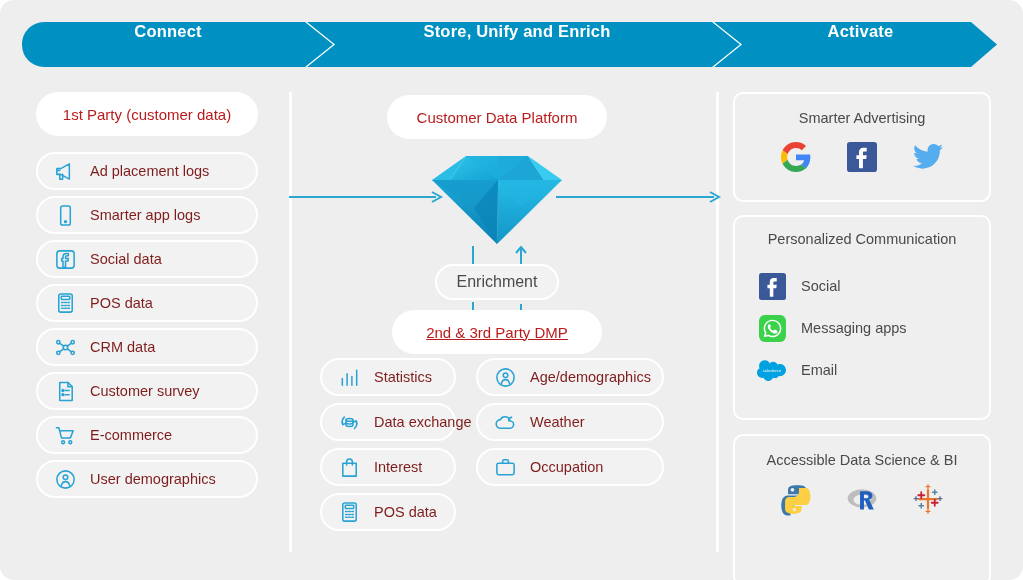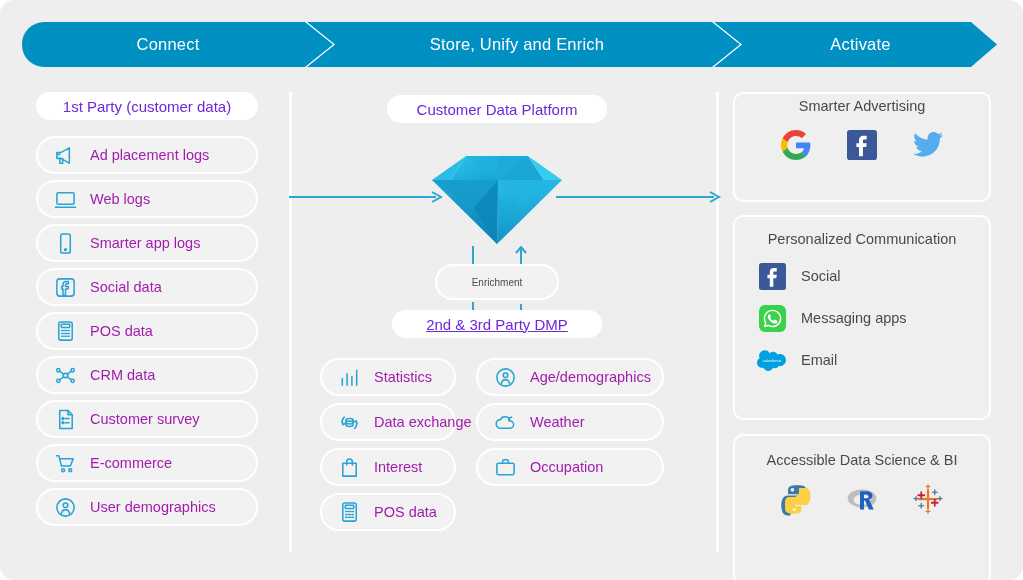--- a/index.html
+++ b/index.html
@@ -12,52 +12,52 @@
   
   #banner{position:absolute;left:22px;top:22px;width:975px;height:45px;}
   #banner .bar{position:absolute;inset:0;background:#0090c1;
       border-radius:22px 0 0 22px;
       clip-path:polygon(0 0, calc(100% - 26px) 0, 100% 50%, calc(100% - 26px) 100%, 0 100%);}
   #banner .seam{position:absolute;top:0;width:30px;height:45px;
       border-right:3px solid #ffffff;box-sizing:border-box;
       clip-path:polygon(0 0, 2px 0, 100% 50%, 2px 100%, 0 100%, 28px 50%);
       background:#ffffff;}
   #banner .seam i{display:block;width:100%;height:100%;background:#ffffff;}
-  .seg{position:absolute;top:0;height:45px;display:flex;align-items:center;
-       justify-content:center;color:#ffffff;font-size:16.5px;font-weight:normal;
+  .seg{position:absolute;top:0;height:45px;display:flex;align-items:flex-start;
+       justify-content:center;color:#ffffff;font-size:16.5px;font-weight:bold;
        letter-spacing:.2px;}
 
   
   .divider{position:absolute;top:92px;width:3px;height:460px;background:#ffffff;}
 
   .pill{display:flex;align-items:center;box-sizing:border-box;
         background:#f2f2f2;border:2px solid #ffffff;border-radius:24px;
-        height:38px;color:#a21caf;font-size:14.5px;}
+        height:38px;color:#7f1d1d;font-size:14.5px;}
   .pill .ico{flex:0 0 auto;display:flex;align-items:center;justify-content:center;
              width:34px;height:24px;margin-left:10px;}
   .pill .txt{margin-left:8px;white-space:nowrap;}
 
   .titlepill{display:flex;align-items:center;justify-content:center;
-        background:#ffffff;border-radius:22px;height:28px;color:#6d28d9;
+        background:#ffffff;border-radius:22px;height:44px;color:#b91c1c;
         font-size:15px;}
 
   #col-left{position:absolute;left:36px;top:92px;width:222px;}
   #lp-head{width:100%;}
   #left-list{margin-top:16px;display:flex;flex-direction:column;gap:6px;}
   #left-list .pill{width:222px;}
 
   
   #cdp-title{position:absolute;left:387px;top:95px;width:220px;}
   #diamond{position:absolute;left:432px;top:148px;width:130px;height:96px;}
   #arrow-in{position:absolute;left:289px;top:190px;width:155px;height:14px;}
   #arrow-out{position:absolute;left:556px;top:190px;width:166px;height:14px;}
   #enrich-wrap{position:absolute;left:435px;top:246px;width:124px;}
   #enrich-pill{position:absolute;left:435px;top:264px;width:124px;height:36px;
       display:flex;align-items:center;justify-content:center;background:#f2f2f2;
-      border:2px solid #ffffff;border-radius:20px;color:#4a4a4a;font-size:10px;
+      border:2px solid #ffffff;border-radius:20px;color:#4a4a4a;font-size:16px;
       box-sizing:border-box;}
   #dmp-title{position:absolute;left:392px;top:310px;width:210px;text-decoration:underline;}
   #center-grid{position:absolute;left:320px;top:358px;width:356px;
       display:grid;grid-template-columns:136px 188px;gap:7px 20px;}
   #center-grid .pill{width:100%;}
 
   
   .panel{position:absolute;box-sizing:border-box;background:#efefef;
          border:2px solid #ffffff;border-radius:10px;}
   .panel h4{margin:0;padding:0;color:#4a4a4a;font-size:14.5px;
@@ -105,29 +105,20 @@
     <div id="left-list">
         <div class="pill">
           <span class="ico">
             <svg viewBox="0 0 24 24" width="23" height="23" fill="none" stroke="#29a3d4" stroke-width="1.6" stroke-linecap="round" stroke-linejoin="round">
               <path d="M3 9v6h4l9 5V4L7 9H3z"></path>
               <path d="M3 11h3"></path>
               <path d="M6 15v5h3v-5"></path>
             </svg>
           </span>
           <span class="txt">Ad placement logs</span>
-        </div>
-        <div class="pill">
-          <span class="ico">
-            <svg viewBox="0 0 24 24" width="23" height="23" fill="none" stroke="#29a3d4" stroke-width="1.6" stroke-linecap="round" stroke-linejoin="round">
-              <rect x="3" y="5" width="18" height="12" rx="1.5"></rect>
-              <path d="M1.5 20h21"></path>
-            </svg>
-          </span>
-          <span class="txt">Web logs</span>
         </div>
         <div class="pill">
           <span class="ico">
             <svg viewBox="0 0 24 24" width="23" height="23" fill="none" stroke="#29a3d4" stroke-width="1.6" stroke-linecap="round" stroke-linejoin="round">
               <rect x="7" y="2" width="10" height="20" rx="2"></rect>
               <circle cx="12" cy="18.5" r=".9" fill="#29a3d4"></circle>
             </svg>
           </span>
           <span class="txt">Smarter app logs</span>
         </div>
@@ -341,21 +332,21 @@
             <rect x="5" y="2" width="14" height="19" rx="2"></rect>
             <rect x="7.6" y="4.4" width="8.8" height="3.4" rx=".7"></rect>
             <path d="M8 11h1.6M11.2 11h1.6M14.4 11h1.6M8 14h1.6M11.2 14h1.6M14.4 14h1.6M8 17h1.6M11.2 17h1.6M14.4 17h1.6"></path>
           </svg>
         </span>
         <span class="txt">POS data</span>
       </div>
     </div>
 
   <div class="panel" id="p1">
-    <h4 style="margin-top:4px">Smarter Advertising</h4>
+    <h4 style="margin-top:16px">Smarter Advertising</h4>
     <div class="logorow" style="margin-top:16px">
       <span class="brandbox">
         <svg viewBox="0 0 48 48" width="34" height="34">
           <path fill="#EA4335" d="M24 9.5c3.54 0 6.71 1.22 9.21 3.6l6.85-6.85C35.9 2.38 30.47 0 24 0 14.62 0 6.51 5.38 2.56 13.22l7.98 6.19C12.43 13.72 17.74 9.5 24 9.5z"></path>
           <path fill="#4285F4" d="M46.98 24.55c0-1.57-.15-3.09-.38-4.55H24v9.02h12.94c-.58 2.96-2.26 5.48-4.78 7.18l7.73 6c4.51-4.18 7.09-10.36 7.09-17.65z"></path>
           <path fill="#FBBC05" d="M10.53 28.59c-.48-1.45-.76-2.99-.76-4.59s.27-3.14.76-4.59l-7.98-6.19C.92 16.46 0 20.12 0 24c0 3.88.92 7.54 2.56 10.78l7.97-6.19z"></path>
           <path fill="#34A853" d="M24 48c6.48 0 11.93-2.13 15.89-5.81l-7.73-6c-2.15 1.45-4.92 2.3-8.16 2.3-6.26 0-11.57-4.22-13.47-9.91l-7.98 6.19C6.51 42.62 14.62 48 24 48z"></path>
         </svg>
       </span>
       <span class="brandbox">
@@ -367,21 +358,21 @@
       <span class="brandbox">
         <svg viewBox="0 0 32 28" width="34" height="30">
           <path fill="#55acee" d="M32 3.3c-1.2.5-2.4.9-3.8 1.1 1.4-.8 2.4-2.1 2.9-3.7-1.3.8-2.7 1.3-4.2 1.6C25.7 1 24 .2 22.1.2c-3.6 0-6.6 2.9-6.6 6.6 0 .5.1 1 .2 1.5C10.3 8 5.5 5.4 2.2 1.4 1.6 2.4 1.3 3.5 1.3 4.7c0 2.3 1.2 4.3 2.9 5.5-1.1 0-2.1-.3-3-.8v.1c0 3.2 2.3 5.9 5.3 6.5-.6.2-1.1.2-1.7.2-.4 0-.8 0-1.2-.1.8 2.6 3.3 4.5 6.2 4.6-2.3 1.8-5.1 2.8-8.2 2.8-.5 0-1.1 0-1.6-.1C2.9 25.3 6.4 26.4 10 26.4c12.1 0 18.7-10 18.7-18.7v-.8C30 6 31.1 4.7 32 3.3z"></path>
         </svg>
       </span>
     </div>
   </div>
 
   <div class="panel" id="p2">
     <h4 style="margin-top:14px">Personalized Communication</h4>
-    <div id="comm-rows" style="margin-top:14px;display:flex;flex-direction:column;gap:12px">
+    <div id="comm-rows" style="margin-top:24px;display:flex;flex-direction:column;gap:12px">
         <div class="brandrow">
           <span class="brandbox">
             <svg viewBox="0 0 32 32" width="27" height="27">
               <rect width="32" height="32" rx="3" fill="#3b5998"></rect>
               <path d="M21 10h-3c-.6 0-1 .5-1 1.1V14h4l-.5 4H17v10h-4.2V18H10v-4h2.8v-3.3C12.8 7.9 14.6 6 17.3 6H21z" fill="#fff"></path>
             </svg>
           </span>
           <span class="lbl">Social</span>
         </div>
         <div class="brandrow">

